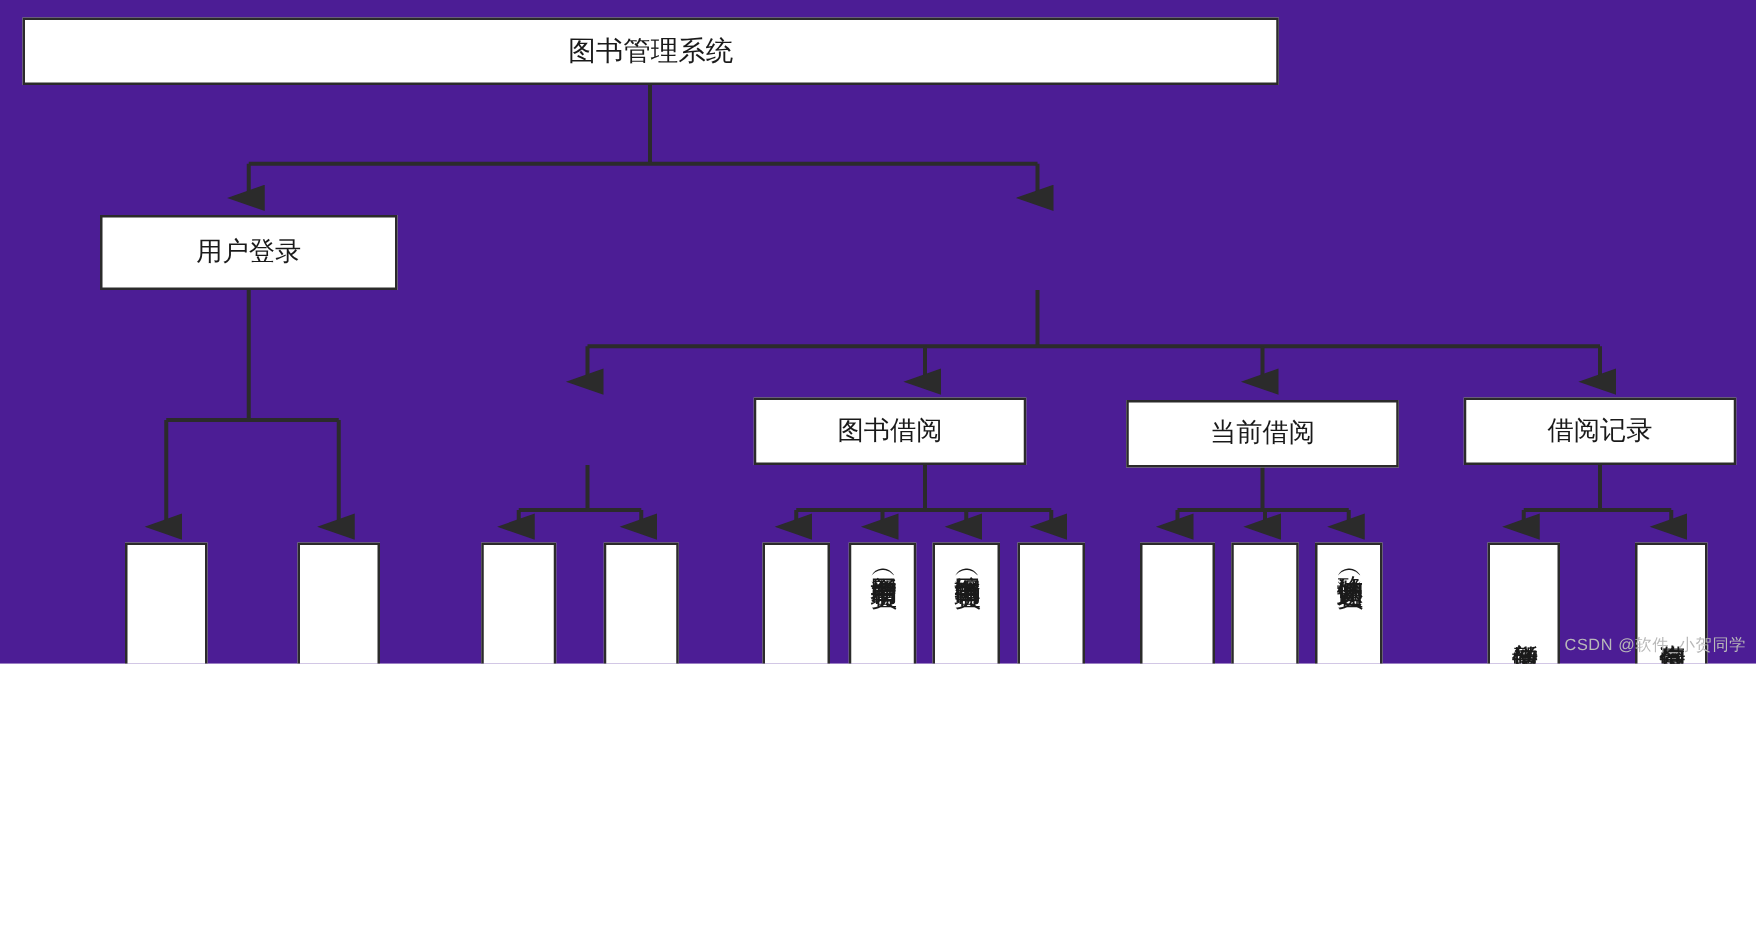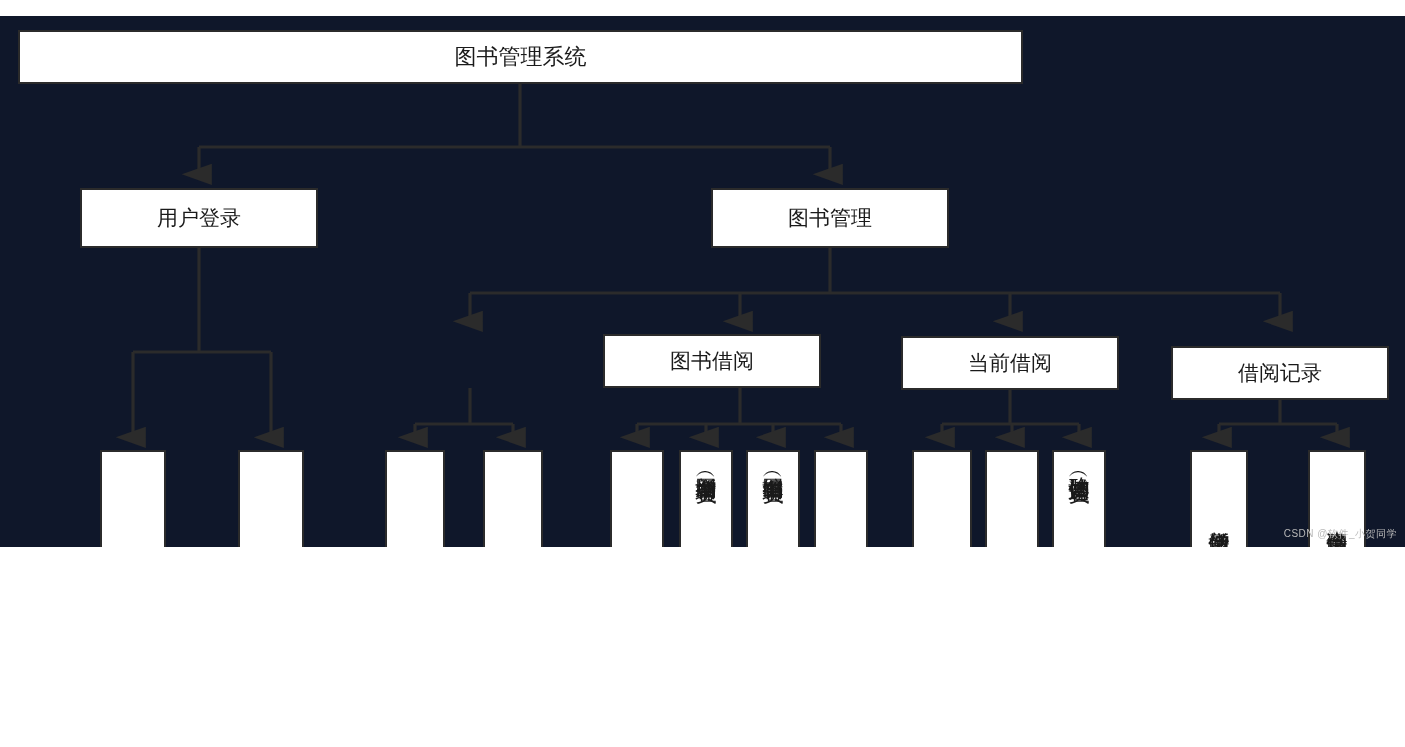--- a/index.html
+++ b/index.html
@@ -7,23 +7,22 @@
     padding: 0;
     background: #ffffff;
   }
   body {
     font-family: "Liberation Sans", "DejaVu Sans", sans-serif;
   }
   #canvas {
     position: relative;
     width: 1405px;
     height: 531px;
-    background: #0f172a;
+    background: #4c1d95;
     overflow: hidden;
-    margin-top: 16px;
   }
   #edges {
     position: absolute;
     left: 0;
     top: 0;
     width: 1405px;
     height: 747px;
   }
   .node {
     position: absolute;
@@ -68,21 +67,21 @@
   .node.vert.mid2 .label {
     padding-top: 56px;
   }
   .node.vert.top .label {
     padding-top: 2px;
   }
   .watermark {
     position: absolute;
     right: 8px;
     bottom: 6px;
-    font-size: 10px;
+    font-size: 13px;
     color: #b9b9b9;
     z-index: 5;
     white-space: nowrap;
     letter-spacing: 0.5px;
   }
 </style>
 </head>
 <body>
 
 <div id="canvas">
@@ -137,31 +136,28 @@
     </g>
   </svg>
 
   <div class="node horiz root" style="left:18px; top:14px; width:1005px; height:54px;">
     <span class="label">图书管理系统</span>
   </div>
 
   <div class="node horiz" style="left:80px; top:172px; width:238px; height:60px;">
     <span class="label">用户登录</span>
   </div>
-  <div class="node horiz" style="left:711px; top:172px; width:238px; height:60px;">
-    <span class="label">图书管理</span>
-  </div>
 
   <div class="node horiz" style="left:603px; top:318px; width:218px; height:54px;">
     <span class="label">图书借阅</span>
   </div>
   <div class="node horiz" style="left:901px; top:320px; width:218px; height:54px;">
     <span class="label">当前借阅</span>
   </div>
-  <div class="node horiz" style="left:1171px; top:330px; width:218px; height:54px;">
+  <div class="node horiz" style="left:1171px; top:318px; width:218px; height:54px;">
     <span class="label">借阅记录</span>
   </div>
 
   <div class="node vert mid" style="left:100px; top:434px; width:66px; height:300px;">
     <span class="label">用户登录</span>
   </div>
   <div class="node vert mid" style="left:238px; top:434px; width:66px; height:300px;">
     <span class="label">注销登录</span>
   </div>
 

